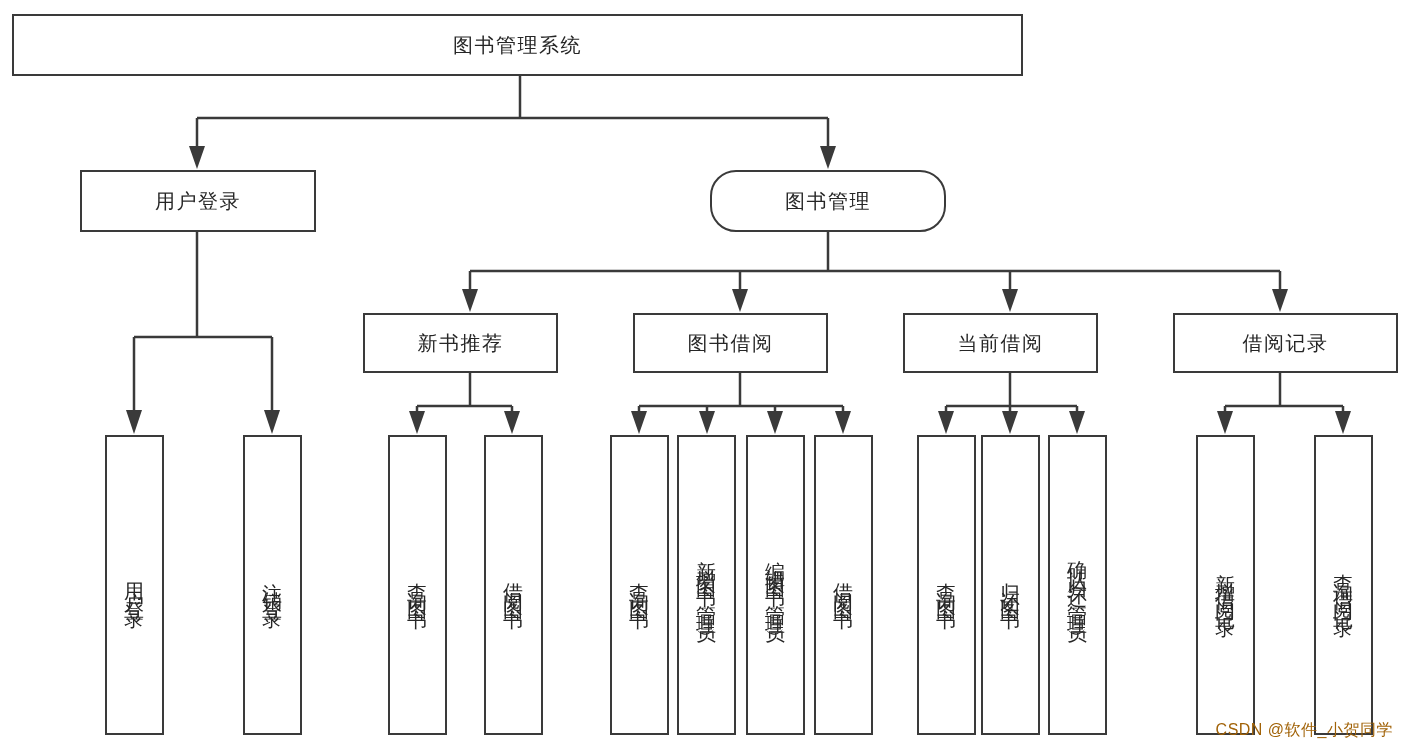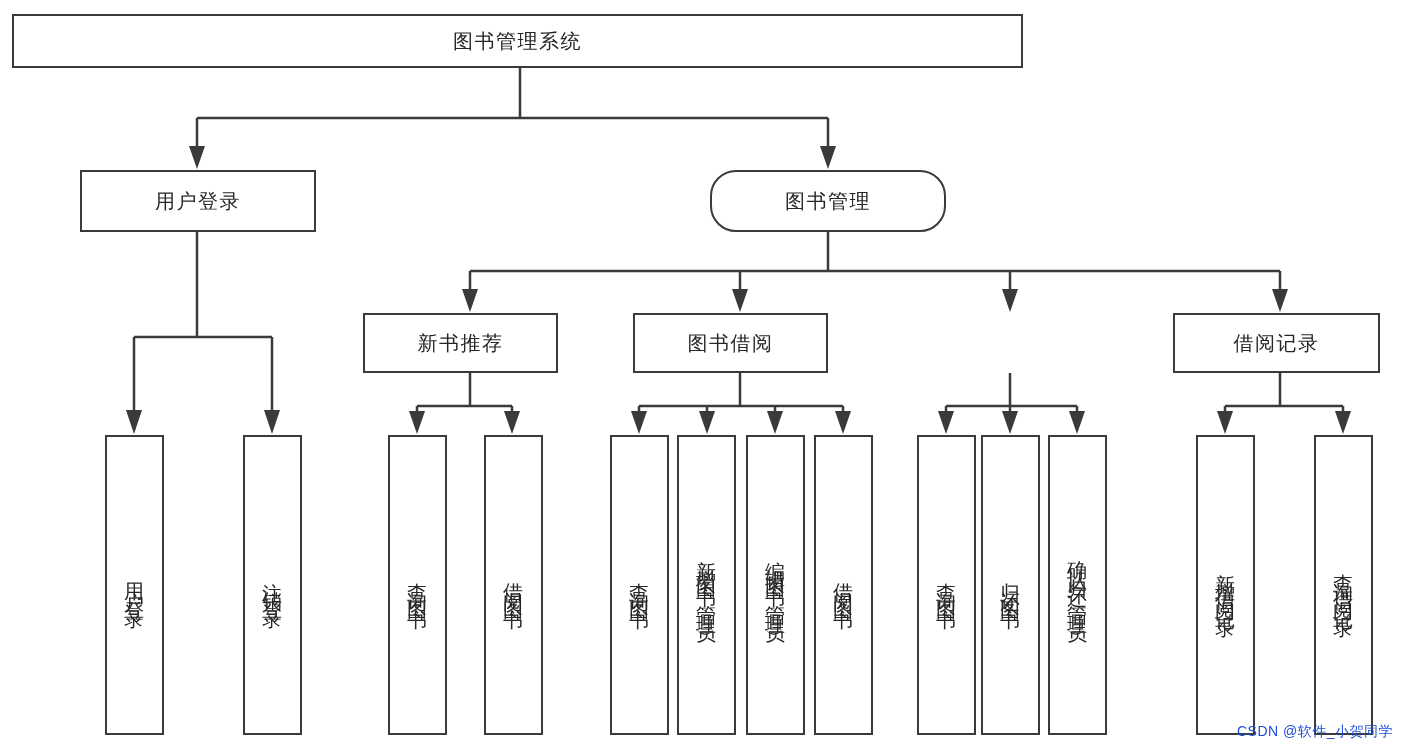--- a/index.html
+++ b/index.html
@@ -24,39 +24,39 @@
     background: #ffffff;
     display: flex;
     align-items: center;
     justify-content: center;
     color: #262626;
     font-size: 20px;
     letter-spacing: 1.5px;
     text-align: center;
     white-space: nowrap;
   }
-  .root  { left: 12px;  top: 14px;  width: 1011px; height: 54px; }
+  .root  { left: 12px;  top: 14px;  width: 1011px; height: 62px; }
   .lvl2  { top: 170px; width: 236px; height: 62px; }
   .lvl3  { top: 313px; width: 195px; height: 60px; }
   .leaf {
     top: 435px;
     width: 59px;
     height: 300px;
     writing-mode: vertical-rl;
     text-orientation: mixed;
     letter-spacing: 9px;
     line-height: 1;
     white-space: nowrap;
   }
   .watermark {
     position: absolute;
     right: 12px;
     bottom: 6px;
-    color: #1d4ed8;
-    font-size: 14px;
+    color: #a16207;
+    font-size: 16px;
     letter-spacing: 0.5px;
     z-index: 5;
   }
 </style>
 </head>
 <body>
 
 <div id="canvas">
 
   <svg id="edges" viewBox="0 0 1405 747" xmlns="http://www.w3.org/2000/svg">
@@ -125,21 +125,22 @@
     </g>
   </svg>
 
   <div class="node root">图书管理系统</div>
 
   <div class="node lvl2" style="left:80px;">用户登录</div>
   <div class="node lvl2" style="left:710px;border-radius:26px;">图书管理</div>
 
   <div class="node lvl3" style="left:363px;">新书推荐</div>
   <div class="node lvl3" style="left:633px;">图书借阅</div>
-  <div class="node lvl3" style="left:1173px;width:207px;">借阅记录</div>
+  <div class="node lvl3" style="left:903px;">当前借阅</div>
+  <div class="node lvl3" style="left:1173px;width:225px;">借阅记录</div>
 
   <div class="node leaf" style="left:105px;">用户登录</div>
   <div class="node leaf" style="left:243px;">注销登录</div>
 
   <div class="node leaf" style="left:388px;">查询图书</div>
   <div class="node leaf" style="left:484px;">借阅图书</div>
 
   <div class="node leaf" style="left:610px;">查询图书</div>
   <div class="node leaf" style="left:677px;">新增图书（管理员）</div>
   <div class="node leaf" style="left:746px;">编辑图书（管理员）</div>

